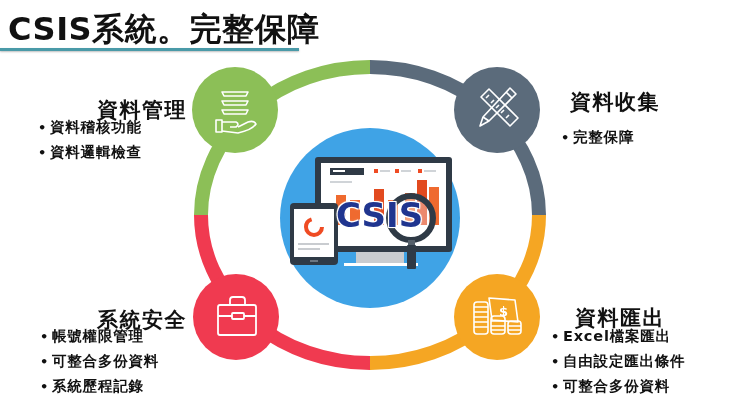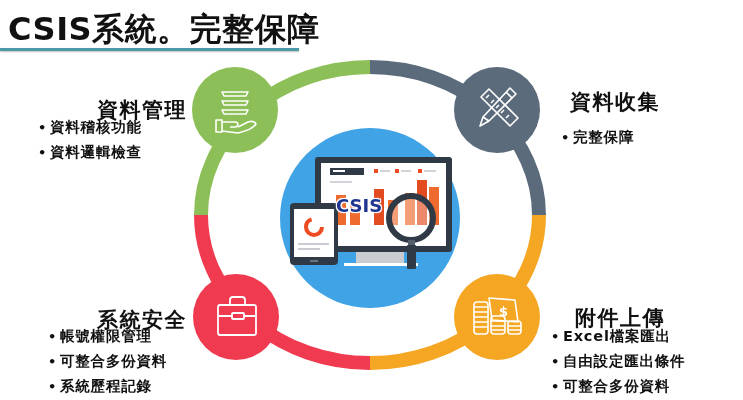--- a/index.html
+++ b/index.html
@@ -8,21 +8,21 @@
   .title { position:absolute; left:8px; top:8px; font-size:32px; font-weight:bold; letter-spacing:0.5px;
            font-family:"DejaVu Sans","Liberation Sans",sans-serif; color:#111; }
   .title-rule { position:absolute; left:0; top:48px; width:299px; height:3px; background:#4a9aa8;
                 box-shadow:0 1px 2px rgba(0,0,0,0.25); }
   .ring { position:absolute; left:0; top:0; }
   .block { position:absolute; }
   .block h3 { margin:9px; font-size:21px; font-weight:bold; letter-spacing:1.5px; }
   .block ul { margin:2px 0 0 0; padding:0; list-style:none; }
   .block li { font-size:14.5px; font-weight:bold; line-height:24px; letter-spacing:0.8px; white-space:nowrap; }
   .block li .dot { display:inline-block; width:12px; font-size:13px; }
-  .csis-label { position:absolute; left:336px; top:195px; font-size:18px; font-weight:bold; color:#20358f;
+  .csis-label { position:absolute; left:336px; top:195px; font-size:34px; font-weight:bold; color:#20358f;
                 font-family:"DejaVu Sans","Liberation Sans",sans-serif;
                 text-shadow:-1px -1px 0 #fff,1px -1px 0 #fff,-1px 1px 0 #fff,1px 1px 0 #fff,0 0 3px #fff; letter-spacing:0px; }
 </style>
 </head>
 <body>
 
 <div class="title">CSIS系統。完整保障</div>
 <div class="title-rule"></div>
 
 <svg class="ring" width="743" height="400">
@@ -128,30 +128,30 @@
 <div class="block" style="left:561px; top:79px;">
   <h3>資料收集</h3>
   <ul>
     <li><span class="dot">•</span><span>完整保障</span></li>
   </ul>
 </div>
 
 <div class="block" style="left:88px; top:297px;">
   <h3>系統安全</h3>
 </div>
-<div class="block" style="left:48px; top:322px;">
+<div class="block" style="left:40px; top:322px;">
   <ul>
     <li><span class="dot">•</span><span>帳號權限管理</span></li>
     <li><span class="dot">•</span><span>可整合多份資料</span></li>
     <li><span class="dot">•</span><span>系統歷程記錄</span></li>
   </ul>
 </div>
 
 <div class="block" style="left:566px; top:295px;">
-  <h3>附件上傳</h3>
+  <h3>資料匯出</h3>
 </div>
 <div class="block" style="left:551px; top:322px;">
   <ul>
     <li><span class="dot">•</span><span>Excel檔案匯出</span></li>
     <li><span class="dot">•</span><span>自由設定匯出條件</span></li>
     <li><span class="dot">•</span><span>可整合多份資料</span></li>
   </ul>
 </div>
 
 </body></html>

